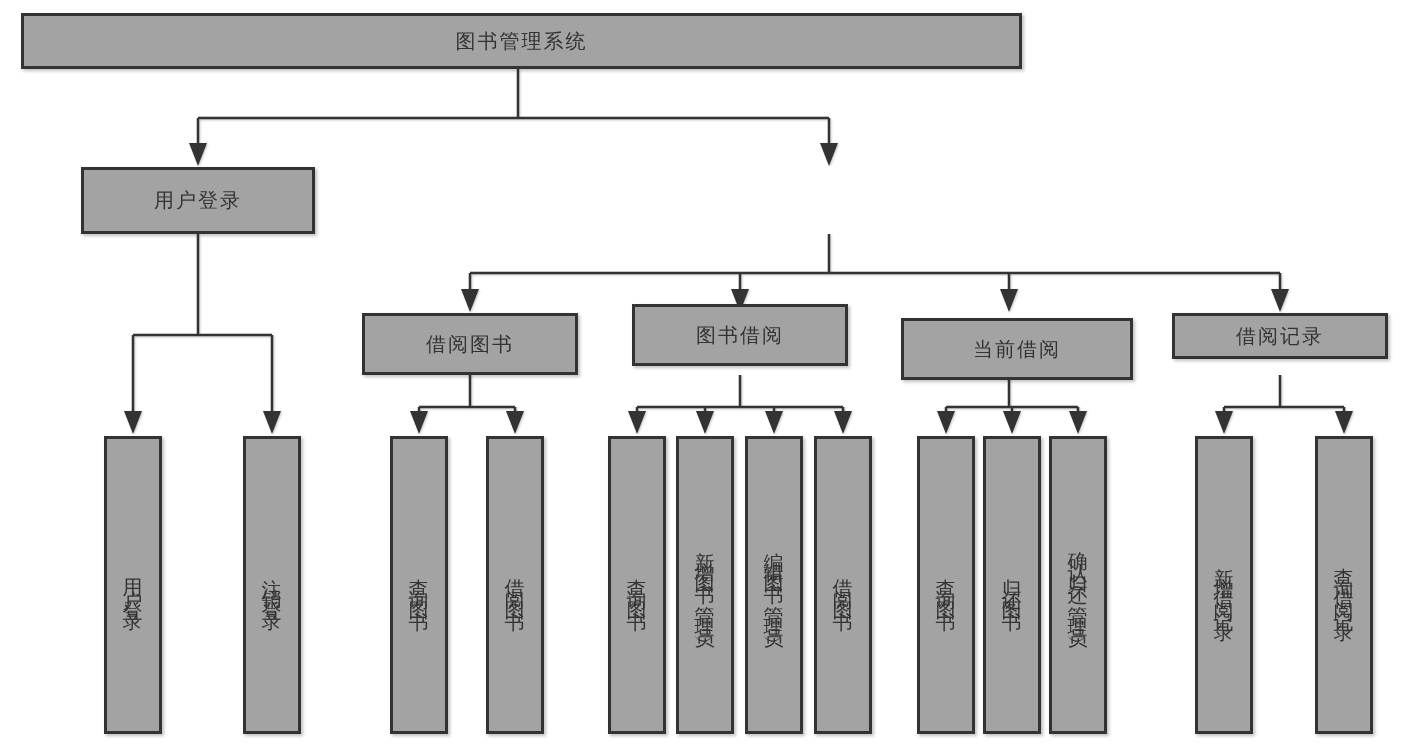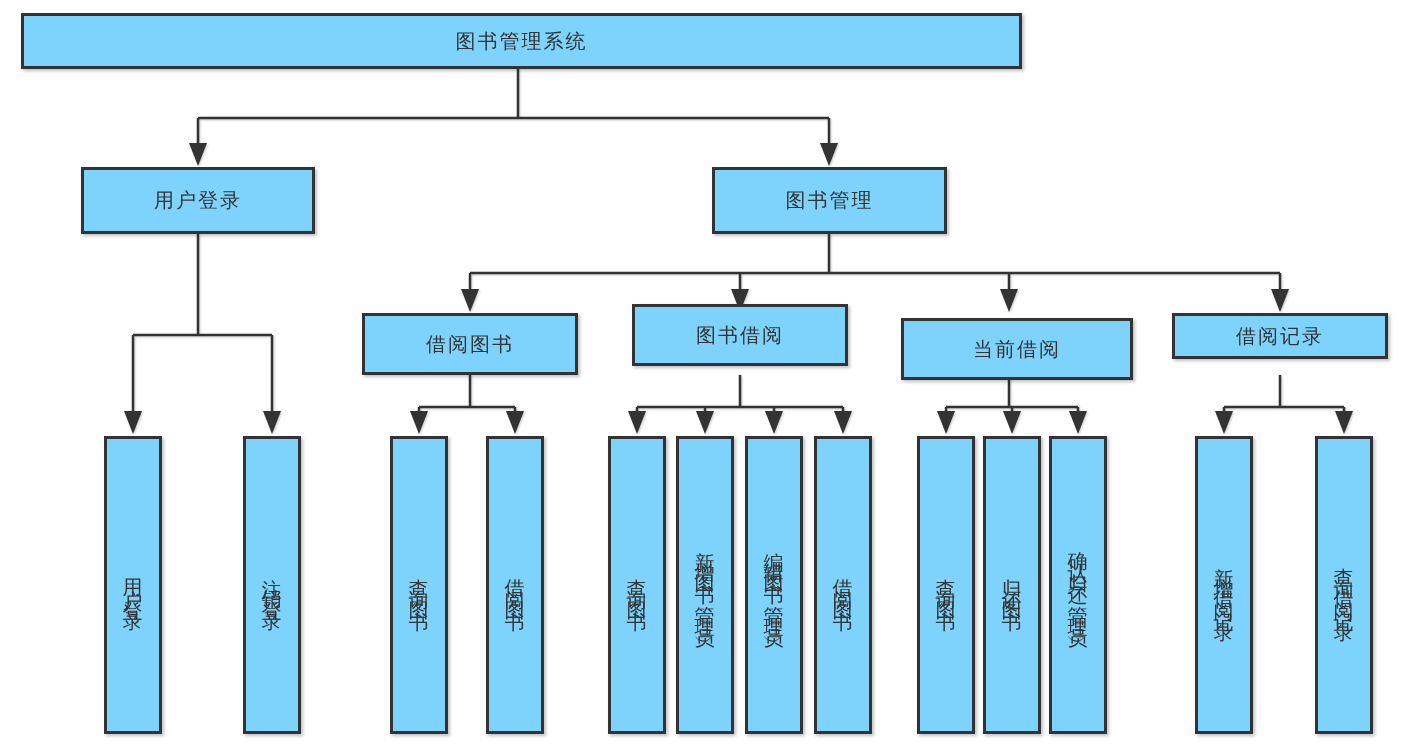--- a/index.html
+++ b/index.html
@@ -9,21 +9,21 @@
     font-family: "Liberation Sans", sans-serif;
     position: relative;
     overflow: hidden;
   }
   #canvas { position: absolute; inset: 0; width: 1405px; height: 747px; }
   #connectors { position: absolute; left: 0; top: 0; z-index: 0;
     filter: drop-shadow(1px 1px 1px rgba(0,0,0,0.22)); }
   .box {
     position: absolute;
     box-sizing: border-box;
-    background: #7dd3fc;
+    background: #a3a3a3;
     border: 3px solid #333333;
     box-shadow: 2px 2px 3px rgba(51,51,51,0.3);
     display: flex; align-items: center; justify-content: center;
     color: #333333;
     z-index: 1;
   }
   .h-label { font-size: 20px; letter-spacing: 2px; }
   .v-label span {
     writing-mode: vertical-rl;
     text-orientation: mixed;
@@ -86,23 +86,20 @@
     </g>
   </svg>
 
   <div class="box h-label" style="left:21px; top:13px; width:1001px; height:56px;">
     <span>图书管理系统</span>
   </div>
 
   <div class="box h-label" style="left:81px; top:167px; width:234px; height:67px;">
     <span>用户登录</span>
   </div>
-  <div class="box h-label" style="left:712px; top:167px; width:235px; height:67px;">
-    <span>图书管理</span>
-  </div>
 
   <div class="box h-label" style="left:362px; top:313px; width:216px; height:62px;">
     <span>借阅图书</span>
   </div>
   <div class="box h-label" style="left:632px; top:304px; width:216px; height:62px;">
     <span>图书借阅</span>
   </div>
   <div class="box h-label" style="left:901px; top:318px; width:232px; height:62px;">
     <span>当前借阅</span>
   </div>

